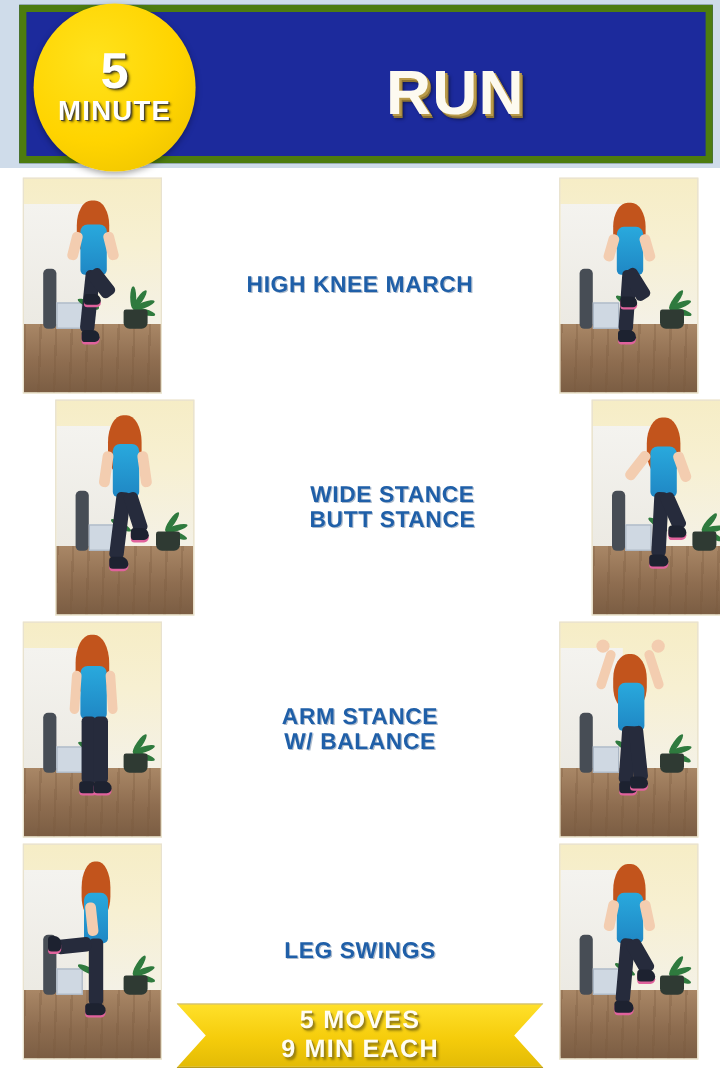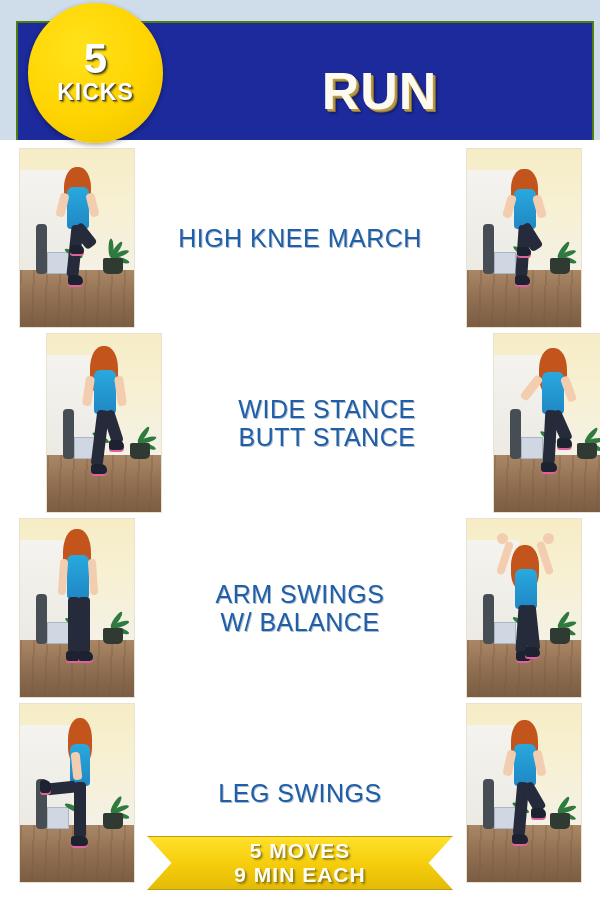--- a/index.html
+++ b/index.html
@@ -19,22 +19,21 @@
   .header-wrap {
     position:absolute; left:0; top:0;
     width:600px; height:140px;
     background:#cfdcea;
     padding:4px 6px 4px 16px;
   }
   .header-banner {
     position:relative;
     width:100%; height:100%;
     background:#1c2a9c;
-    border:2px solid #4d7c0f;
-    margin-top:17px;
+    border:6px solid #4d7c0f;
   }
   .title-block {
     position:absolute;
     left:155px; right:6px; top:2px;
     height:132px;
     display:flex; flex-direction:column;
     align-items:center; justify-content:center;
     text-align:center;
   }
   .title-line {
@@ -104,21 +103,21 @@
 
   .label {
     position:absolute;
     left:145px; width:310px;
     top:0; height:180px;
     display:flex; flex-direction:column;
     align-items:center; justify-content:center;
     text-align:center;
   }
   .label-line {
-    font-size:25px; font-weight:normal;
+    font-size:19px; font-weight:bold;
     color:#1f5fa8;
     letter-spacing:0.5px;
     line-height:1.12;
     white-space:nowrap;
     text-shadow:1px 1px 0 rgba(20,60,110,0.35);
   }
 
   
   .scene { position:absolute; inset:0; }
   .wall {
@@ -210,21 +209,21 @@
 <div id="page">
 
   <div class="header-wrap">
     <div class="header-banner">
       <div class="title-block">
         <div class="title-line l1">RUN</div>
       </div>
     </div>
     <div class="badge">
       <div class="badge-num">5</div>
-      <div class="badge-word">KICKS</div>
+      <div class="badge-word">MINUTE</div>
     </div>
   </div>
 
   <div class="body-area">
 
     <div class="row r0">
       <div class="photo left">
         <div class="scene">
           <div class="wall"></div>
             <div class="wall-white"></div>
@@ -369,21 +368,21 @@
             <div class="fig-part arm" style="left:39px;top:40px;width:8px;height:36px;transform:rotate(4deg);"></div>
             <div class="fig-part arm" style="left:69px;top:40px;width:8px;height:36px;transform:rotate(-4deg);"></div>
             <div class="fig-part leg" style="left:48px;top:78px;width:12px;height:56px;"></div>
             <div class="fig-part leg" style="left:58px;top:78px;width:12px;height:56px;"></div>
             <div class="fig-part shoe pink" style="left:46px;top:132px;width:15px;height:10px;"></div>
             <div class="fig-part shoe pink" style="left:58px;top:132px;width:15px;height:10px;"></div>
           </div>
         </div>
       </div>
       <div class="label">
-        <div class="label-line">ARM SWINGS</div>
+        <div class="label-line">ARM STANCE</div>
         <div class="label-line">W/ BALANCE</div>
       </div>
       <div class="photo right">
         <div class="scene">
           <div class="wall"></div>
             <div class="wall-white"></div>
             <div class="floor"></div>
           <div class="mat"></div>
             <div class="crate"></div>
           <div class="plant">

